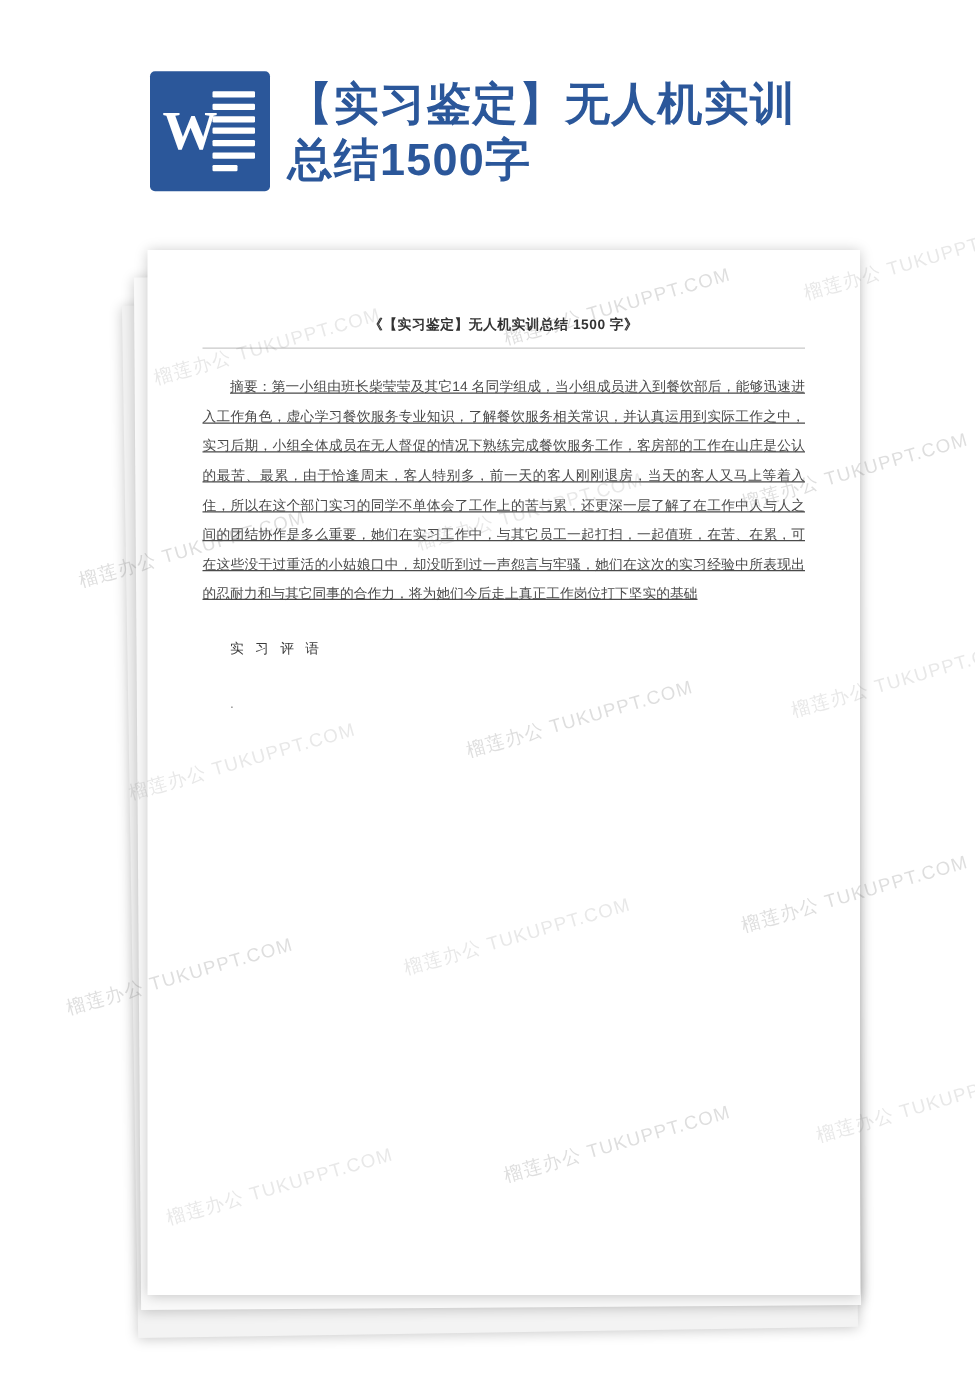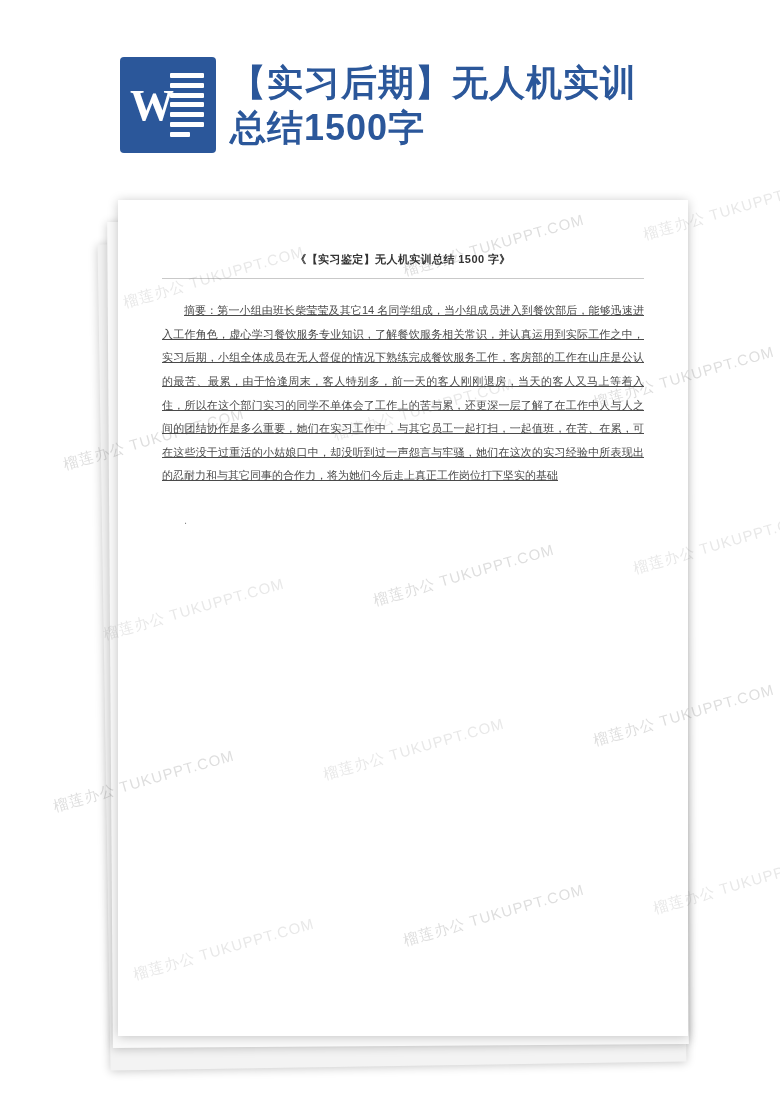--- a/index.html
+++ b/index.html
@@ -183,36 +183,37 @@
     <span class="lines">
       <i></i>
         <i></i>
         <i></i>
         <i></i>
         <i></i>
         <i></i>
         <i></i>
     </span>
   </div>
-  <div class="header-title">【实习后期】无人机实训总结1500字</div>
+  <div class="header-title">【实习鉴定】无人机实训总结1500字</div>
 </div>
 
 <div class="paper-stack">
 
   <div class="sheet sheet-back2"></div>
   <div class="sheet sheet-back1"></div>
 
   <div class="sheet sheet-front">
     <div class="doc-inner">
 
       <div class="doc-title">《【实习鉴定】无人机实训总结 1500 字》</div>
       <hr class="doc-rule">
 
       <p class="para summary">摘要：第一小组由班长柴莹莹及其它14 名同学组成，当小组成员进入到餐饮部后，能够迅速进入工作角色，虚心学习餐饮服务专业知识，了解餐饮服务相关常识，并认真运用到实际工作之中，实习后期，小组全体成员在无人督促的情况下熟练完成餐饮服务工作，客房部的工作在山庄是公认的最苦、最累，由于恰逢周末，客人特别多，前一天的客人刚刚退房，当天的客人又马上等着入住，所以在这个部门实习的同学不单体会了工作上的苦与累，还更深一层了解了在工作中人与人之间的团结协作是多么重要，她们在实习工作中，与其它员工一起打扫，一起值班，在苦、在累，可在这些没干过重活的小姑娘口中，却没听到过一声怨言与牢骚，她们在这次的实习经验中所表现出的忍耐力和与其它同事的合作力，将为她们今后走上真正工作岗位打下坚实的基础</p>
 
+      <div class="section-head">实 习 评 语</div>
 
 
       <div class="trailing-dot">.</div>
     </div>
   </div>
 </div>
 
 <div class="wm-layer" id="wm-layer">
     <span class="wm" style="left: 120px; top: 268px; font-size: 15px;">榴莲办公 TUKUPPT.COM</span>
     <span class="wm dark" style="left: 400px; top: 236px; font-size: 15px;">榴莲办公 TUKUPPT.COM</span>

